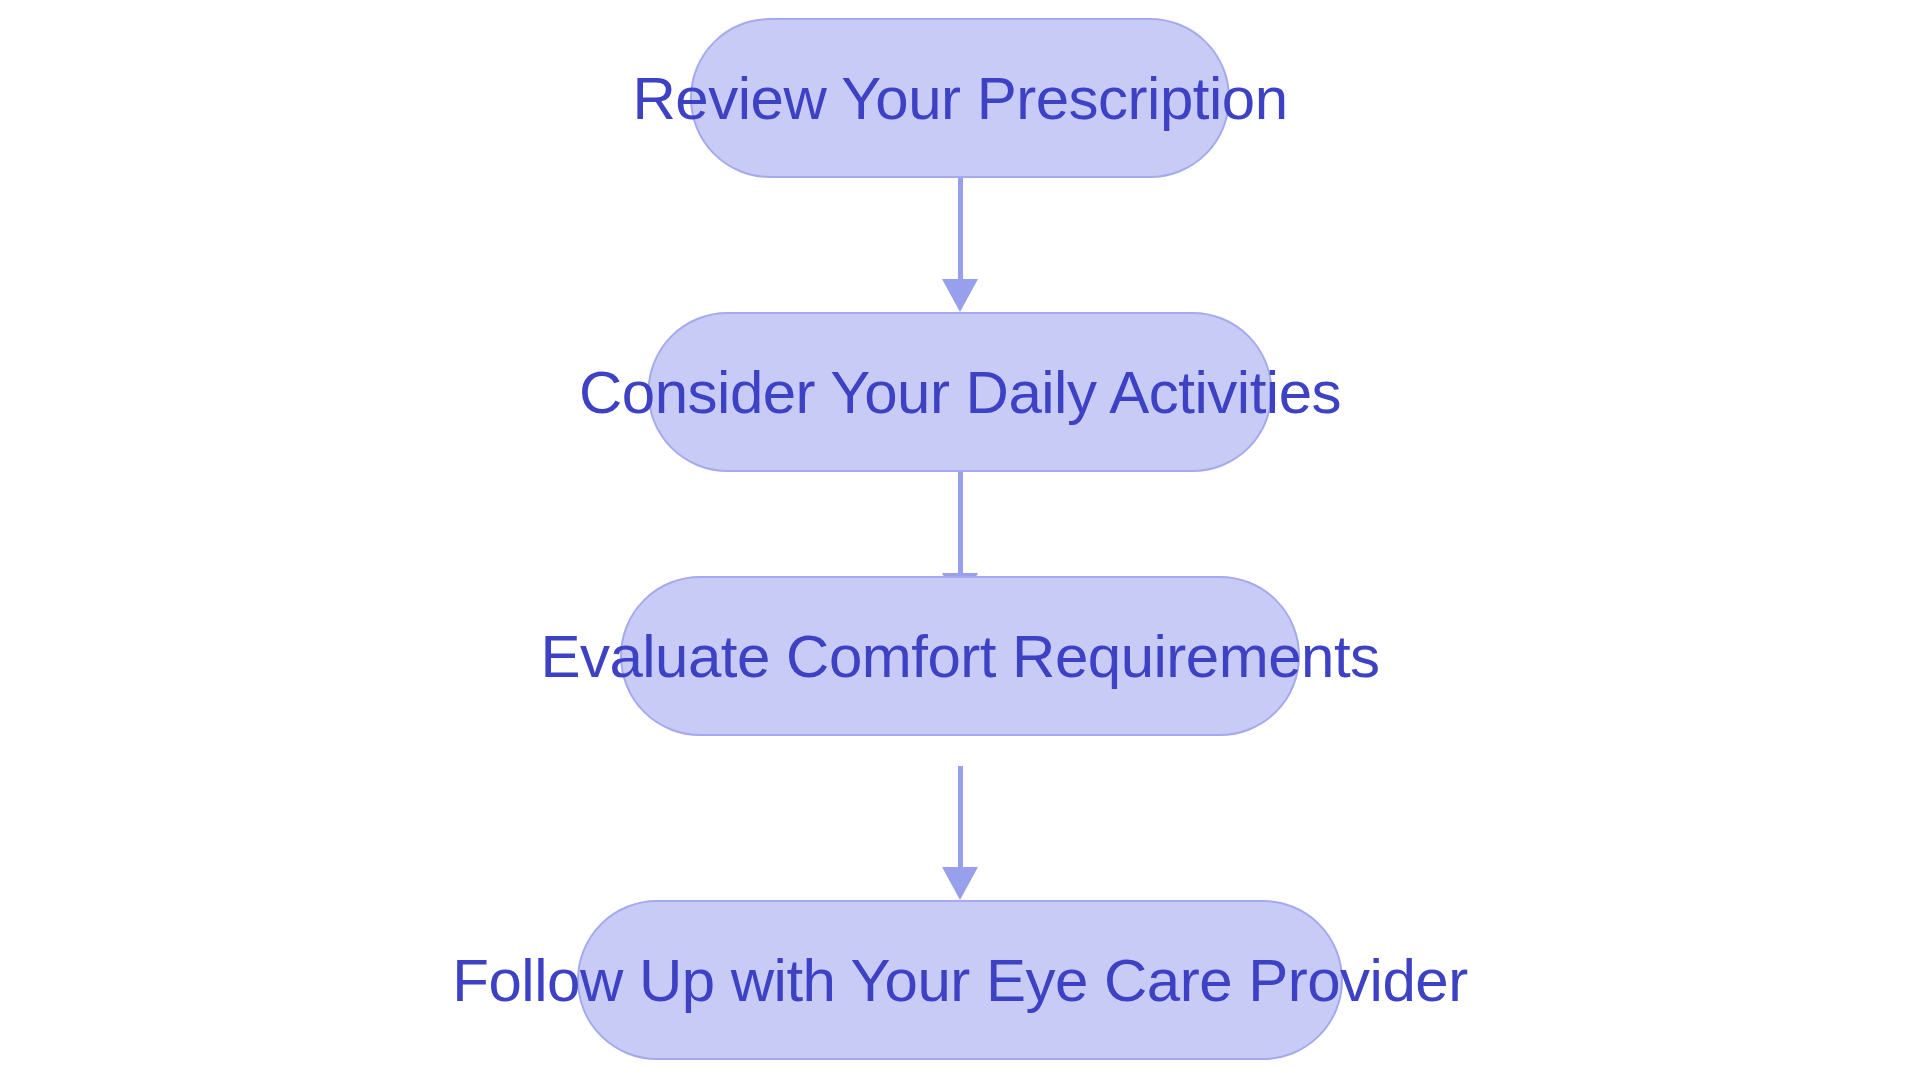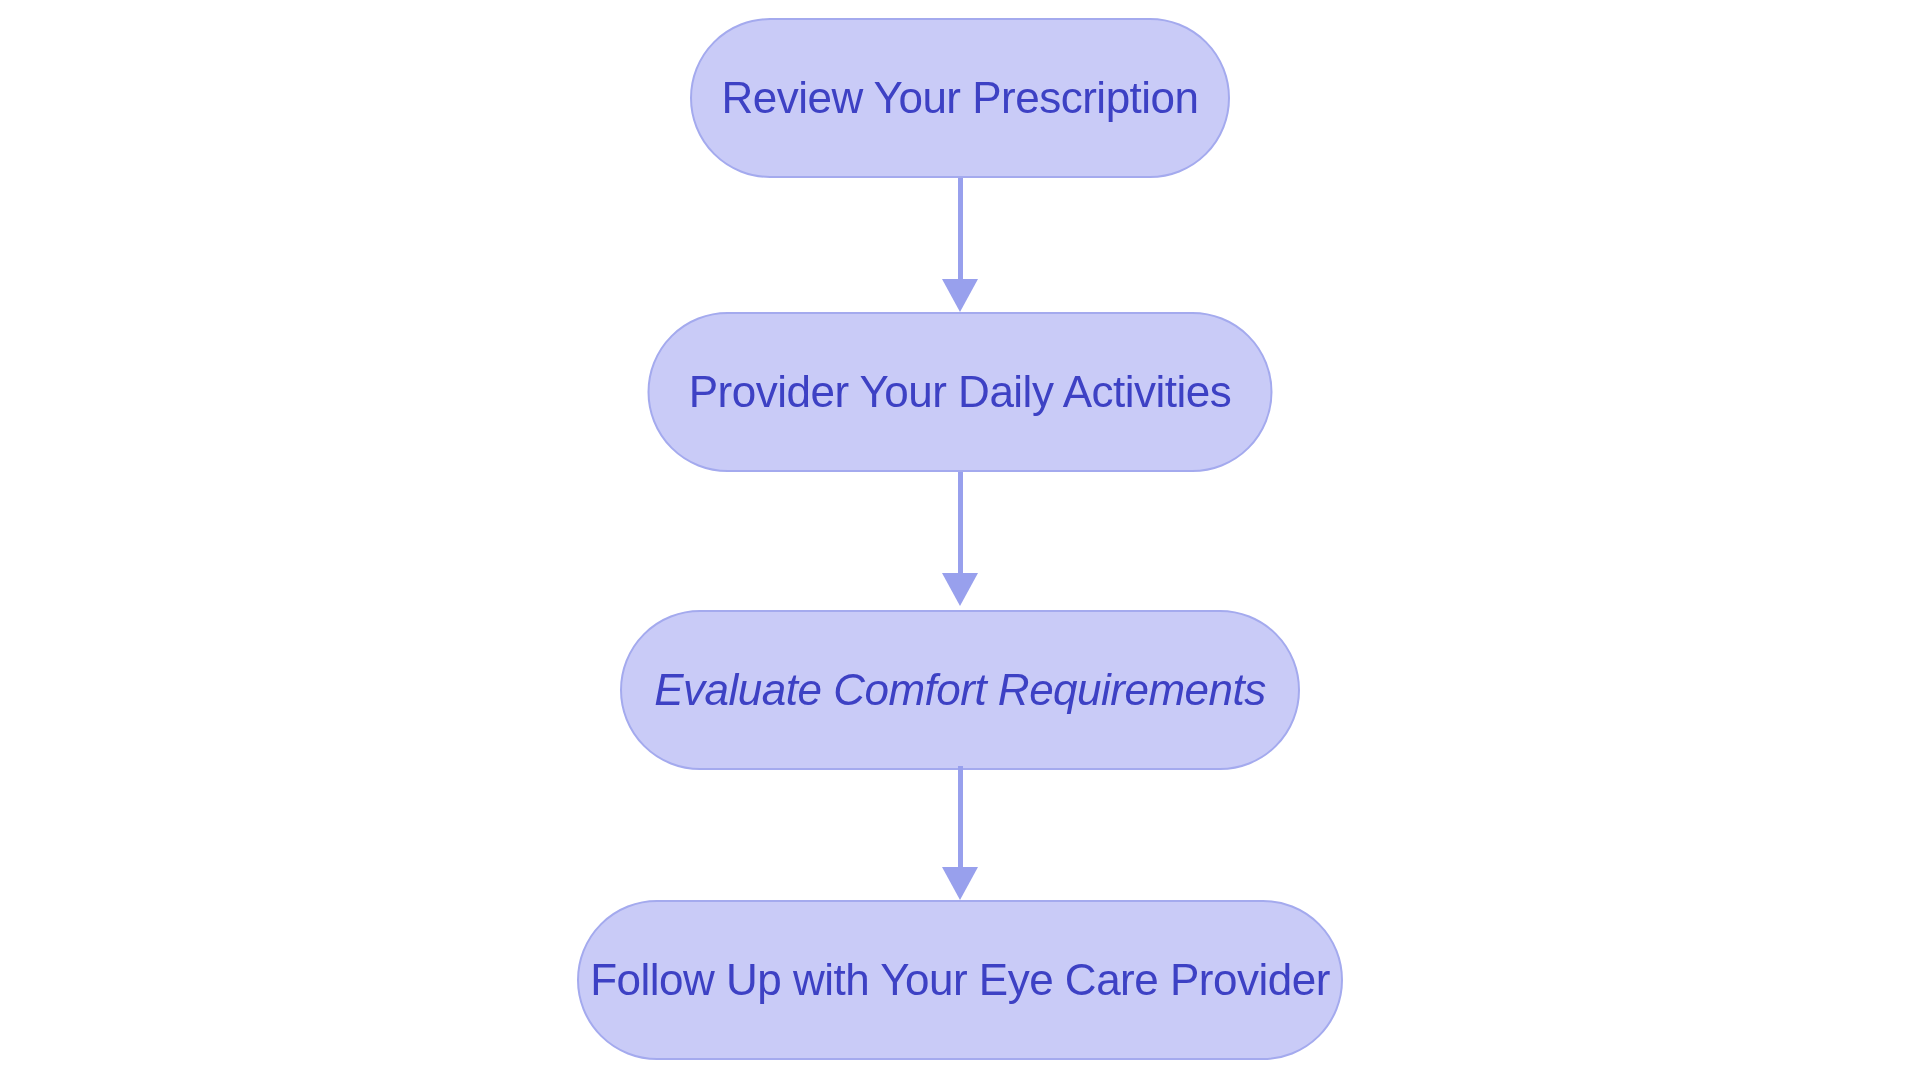--- a/index.html
+++ b/index.html
@@ -30,29 +30,29 @@
     height: 160px;
     border-radius: 80px;
     background: var(--node-fill);
     border: 2px solid var(--node-border);
     display: flex;
     align-items: center;
     justify-content: center;
   }
   .node-label {
     color: var(--node-text);
-    font-size: 44px;
+    font-size: 60px;
     font-weight: 400;
     letter-spacing: -0.5px;
     white-space: nowrap;
     text-align: center;
   }
   .node-1 { top: 18px;  width: 540px; }
   .node-2 { top: 312px; width: 625px; }
-  .node-3 { top: 610px; width: 680px; font-style: italic; }
+  .node-3 { top: 576px; width: 680px; }
   .node-4 { top: 900px; width: 766px; align-items: center; }
 
   .arrow {
     position: absolute;
     left: 50%;
     transform: translateX(-50%);
     height: 134px;
     width: 36px;
     display: flex;
     flex-direction: column;
@@ -82,21 +82,21 @@
   <div class="node node-1">
     <span class="node-label">Review Your Prescription</span>
   </div>
 
   <div class="arrow arrow-1">
     <div class="arrow-shaft"></div>
     <div class="arrow-head"></div>
   </div>
 
   <div class="node node-2">
-    <span class="node-label">Provider Your Daily Activities</span>
+    <span class="node-label">Consider Your Daily Activities</span>
   </div>
 
   <div class="arrow arrow-2">
     <div class="arrow-shaft"></div>
     <div class="arrow-head"></div>
   </div>
 
   <div class="node node-3">
     <span class="node-label">Evaluate Comfort Requirements</span>
   </div>

